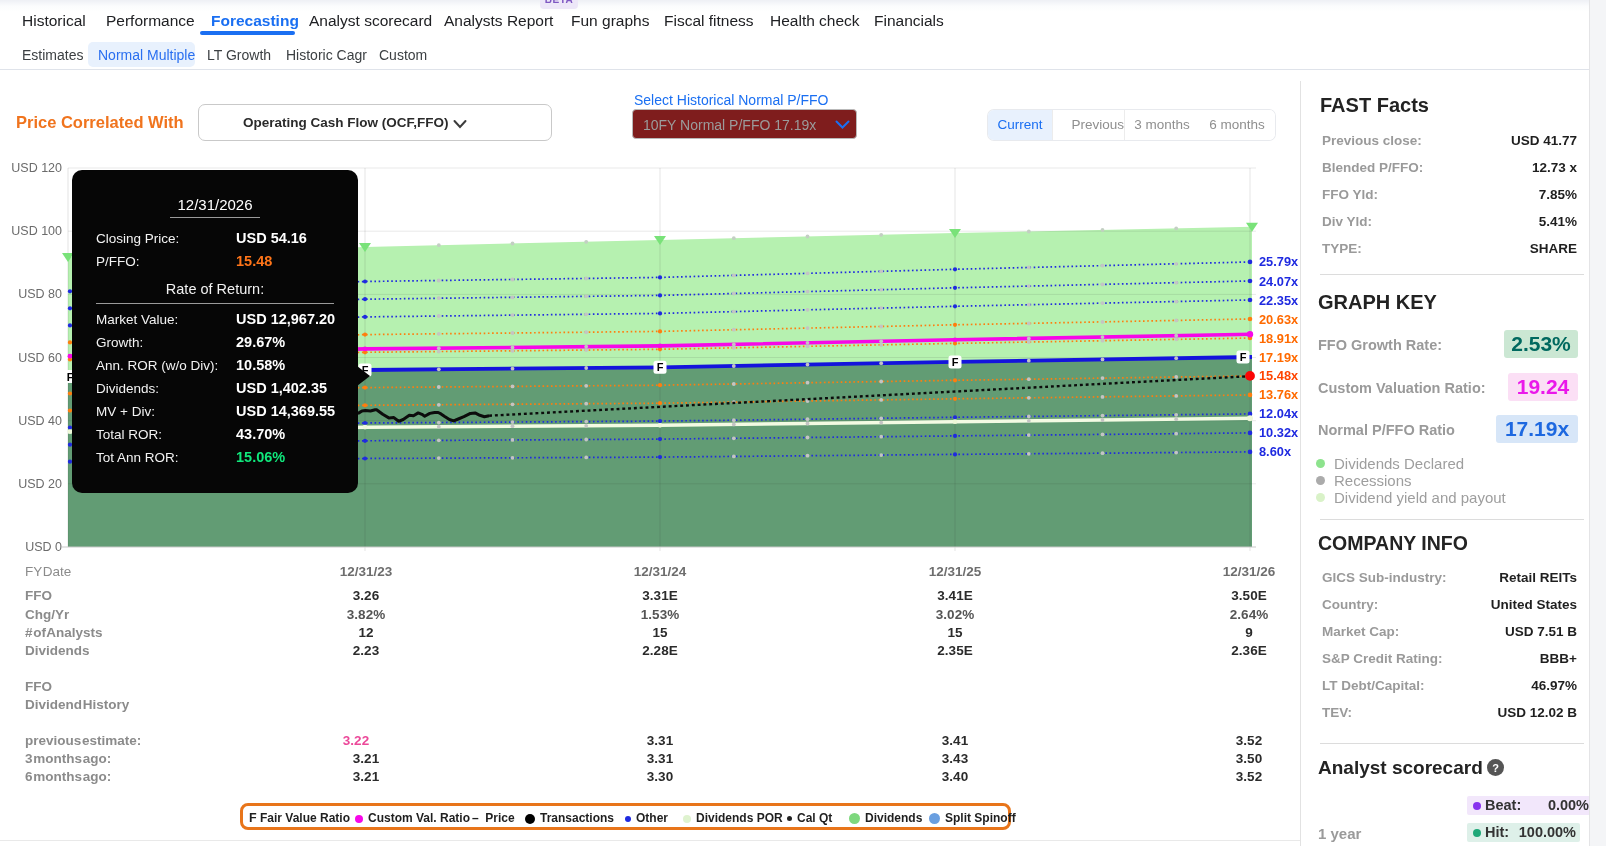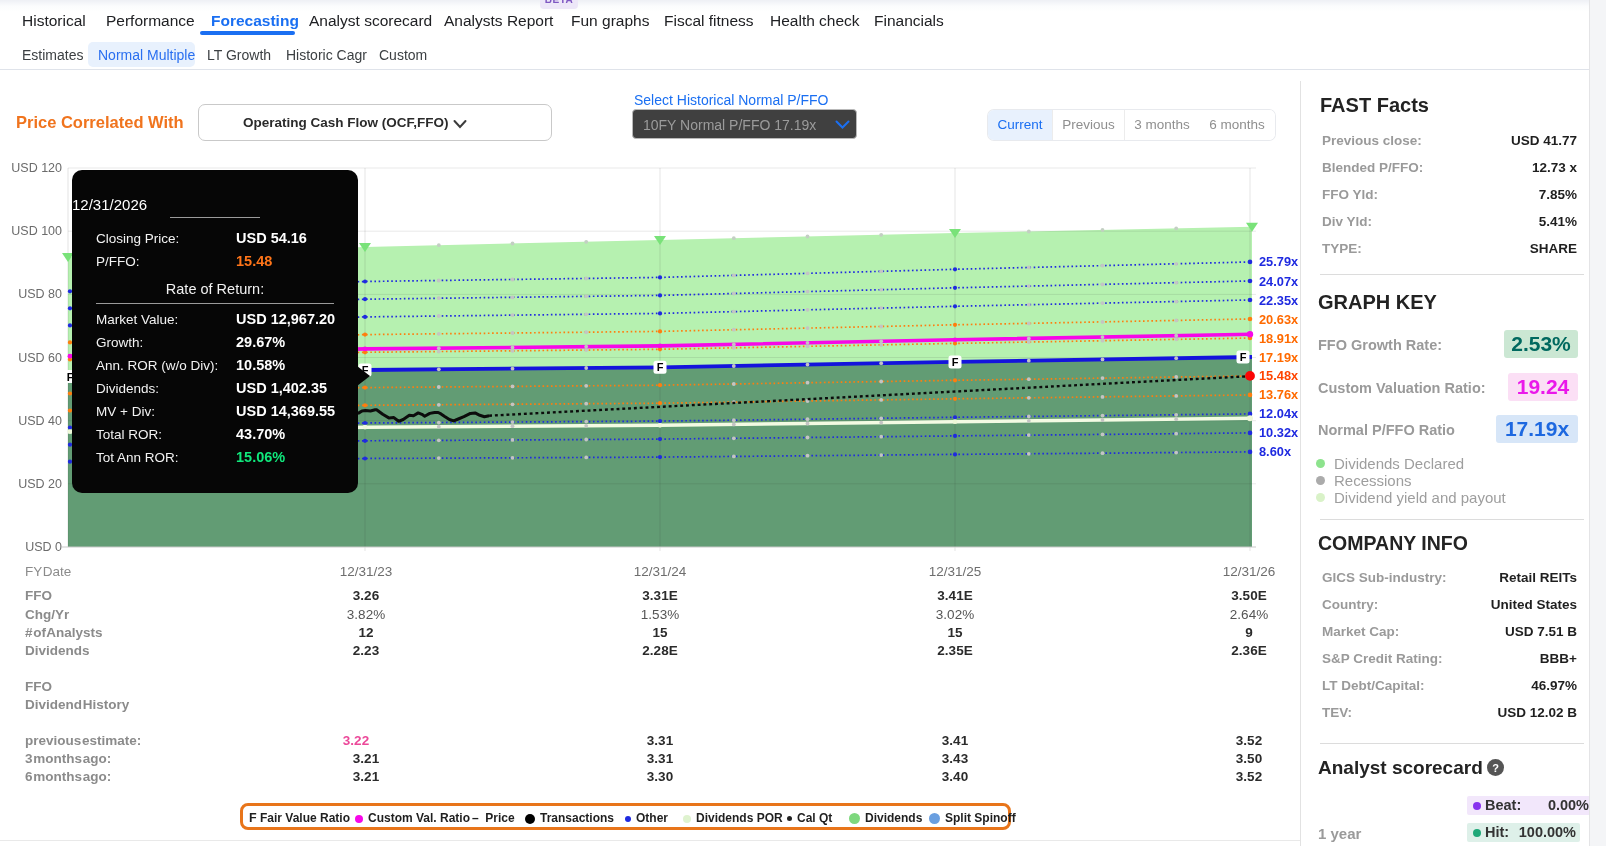--- a/index.html
+++ b/index.html
@@ -12,21 +12,21 @@
   background:linear-gradient(#eef0f5 0, #fbfcfd 6px, #fff 12px);
   border-bottom:1px solid #dfe3ea; }
 .n1 { position:absolute; top:12px; font-size:15.5px; color:#202124; white-space:nowrap; }
 .n2 { position:absolute; top:47px; font-size:14px; color:#3c4043; white-space:nowrap; }
 .sb-row { position:absolute; left:1322px; width:255px; height:20px; }
 .sb-row .lab { position:absolute; left:0; top:0; font-weight:bold; color:#9a9a9a; font-size:13.5px; white-space:nowrap; }
 .sb-row .val { position:absolute; right:0; top:0; font-weight:bold; color:#1f1f1f; font-size:13.5px; white-space:nowrap; }
 .tt-lab { position:absolute; left:24px; color:#f2f2f2; font-size:13.5px; white-space:nowrap; }
 .tt-val { position:absolute; left:164px; color:#fff; font-size:14.5px; font-weight:bold; white-space:nowrap; }
 .trow { position:absolute; left:25px; font-weight:bold; color:#8b8b8b; font-size:13.5px; word-spacing:-3px; }
-.tv { position:absolute; width:120px; text-align:center; font-size:13.5px; }
+.tv { position:absolute; width:120px; text-align:center; font-size:13.5px;font-weight:bold; }
 .leg { position:absolute; top:0; height:25px; line-height:25px; font-size:12px; font-weight:bold; color:#1f1f1f; white-space:nowrap; }
 .dot { display:inline-block; border-radius:50%; vertical-align:middle; margin-right:5px; }
 </style>
 </head>
 <body>
 
 <div id="nav1">
   <span class="n1" style="left:22px">Historical</span>
   <span class="n1" style="left:106px">Performance</span>
   <span class="n1 b" style="left:211px;color:#1a6ff2">Forecasting</span>
@@ -47,29 +47,29 @@
 </div>
 
 <div class="abs b" style="left:16px;top:113px;font-size:16.5px;color:#f0741e">Price Correlated With</div>
 <div class="abs" style="left:198px;top:104px;width:354px;height:37px;border:1px solid #c9c9c9;border-radius:7px;background:#fff">
   <span class="abs b" style="left:44px;top:10px;font-size:13.5px;color:#2b2b2b">Operating Cash Flow (OCF,FFO)</span>
   <svg class="abs" style="left:254px;top:14px" width="14" height="10" viewBox="0 0 14 10">
       <path d="M1.5 2 L7 8 L12.5 2" fill="none" stroke="#3c3c3c" stroke-width="2" stroke-linecap="round"></path>
     </svg>
 </div>
 <div class="abs" style="left:634px;top:92px;font-size:14px;color:#1a6ff2">Select Historical Normal P/FFO</div>
-<div class="abs" style="left:632px;top:109px;width:225px;height:30px;border:1px solid #b9b9b9;border-radius:4px;background:#404040">
+<div class="abs" style="left:632px;top:109px;width:225px;height:30px;border:1px solid #b9b9b9;border-radius:4px;background:#7f1d1d">
   <span class="abs" style="left:10px;top:7px;font-size:14px;color:#9b9b9b">10FY Normal P/FFO 17.19x</span>
   <svg class="abs" style="left:202px;top:9px" width="15" height="11" viewBox="0 0 15 11">
       <path d="M1.5 2.5 L7.5 8.5 L13.5 2.5" fill="none" stroke="#1a6ff2" stroke-width="2" stroke-linecap="round"></path>
     </svg>
 </div>
 <div class="abs" style="left:988px;top:110px;width:287px;height:30px;border-radius:6px;overflow:hidden;box-shadow:0 0 0 1px #e8eaee">
   <span class="abs" style="left:0;top:0;width:64px;height:30px;background:#e8f1fd;color:#1a6ff2;font-size:13.5px;text-align:center;line-height:30px">Current</span>
-  <span class="abs" style="left:64px;top:0;width:72px;height:30px;background:#fff;color:#8f8f8f;font-size:13.5px;text-align:center;line-height:30px;border-left:1px solid #ececec">Previous</span>
+  <span class="abs" style="left:64px;top:0;width:72px;height:30px;background:#fff;color:#8f8f8f;font-size:13.5px;text-align:right;line-height:30px;border-left:1px solid #ececec">Previous</span>
   <span class="abs" style="left:136px;top:0;width:75px;height:30px;background:#fff;color:#8f8f8f;font-size:13.5px;text-align:center;line-height:30px;border-left:1px solid #ececec">3 months</span>
   <span class="abs" style="left:211px;top:0;width:76px;height:30px;background:#fff;color:#8f8f8f;font-size:13.5px;text-align:center;line-height:30px">6 months</span>
   <span class="abs" style="left:0;width:287px;height:30px"></span>
 </div>
 
 <svg width="1300" height="430" viewBox="0 140 1300 430" style="position:absolute;left:0;top:140px">
 <polygon points="68.0,257.0 365.0,247.0 660.0,240.0 955.0,233.0 1252.0,226.8 1252.0,357.0 955.0,361.9 660.0,367.3 365.0,370.0 68.0,376.6" fill="#b6f1b0"></polygon>
 <polygon points="68.0,376.6 365.0,370.0 660.0,367.3 955.0,361.9 1252.0,357.0 1252.0,547 68.0,547" fill="#629c74"></polygon>
 <line x1="68.0" y1="483.8" x2="1256" y2="483.8" stroke="rgba(40,40,40,0.10)" stroke-width="1"></line>
 <line x1="68.0" y1="420.7" x2="1256" y2="420.7" stroke="rgba(40,40,40,0.10)" stroke-width="1"></line>
@@ -324,21 +324,21 @@
 <text x="62" y="551.0" font-family="Liberation Sans, sans-serif" font-size="12.5" fill="#6b6b6b" text-anchor="end">USD 0</text>
 <text x="62" y="487.8" font-family="Liberation Sans, sans-serif" font-size="12.5" fill="#6b6b6b" text-anchor="end">USD 20</text>
 <text x="62" y="424.7" font-family="Liberation Sans, sans-serif" font-size="12.5" fill="#6b6b6b" text-anchor="end">USD 40</text>
 <text x="62" y="361.5" font-family="Liberation Sans, sans-serif" font-size="12.5" fill="#6b6b6b" text-anchor="end">USD 60</text>
 <text x="62" y="298.4" font-family="Liberation Sans, sans-serif" font-size="12.5" fill="#6b6b6b" text-anchor="end">USD 80</text>
 <text x="62" y="235.2" font-family="Liberation Sans, sans-serif" font-size="12.5" fill="#6b6b6b" text-anchor="end">USD 100</text>
 <text x="62" y="172.0" font-family="Liberation Sans, sans-serif" font-size="12.5" fill="#6b6b6b" text-anchor="end">USD 120</text>
 </svg>
 
 <div class="abs" style="left:72px;top:170px;width:286px;height:323px;background:#060606;border-radius:10px">
-  <div class="abs" style="left:0;top:26px;width:100%;color:#fff;font-size:15px">12/31/2026</div>
+  <div class="abs" style="left:0;top:26px;width:100%;text-align:center;color:#fff;font-size:15px">12/31/2026</div>
   <div class="abs" style="left:98px;top:47px;width:90px;border-bottom:1px solid #9a9a9a"></div>
   <span class="tt-lab" style="top:61px">Closing Price:</span>
     <span class="tt-val" style="top:60px">USD 54.16</span>
   <span class="tt-lab" style="top:84px">P/FFO:</span>
     <span class="tt-val" style="top:83px;color:#ff7519">15.48</span>
   <div class="abs" style="left:0;top:111px;width:100%;text-align:center;color:#f2f2f2;font-size:14.5px">Rate of Return:</div>
   <div class="abs" style="left:24px;top:133px;width:238px;border-bottom:1px solid #9a9a9a"></div>
   <span class="tt-lab" style="top:142px">Market Value:</span>
     <span class="tt-val" style="top:141px">USD 12,967.20</span>
   <span class="tt-lab" style="top:165px">Growth:</span>

